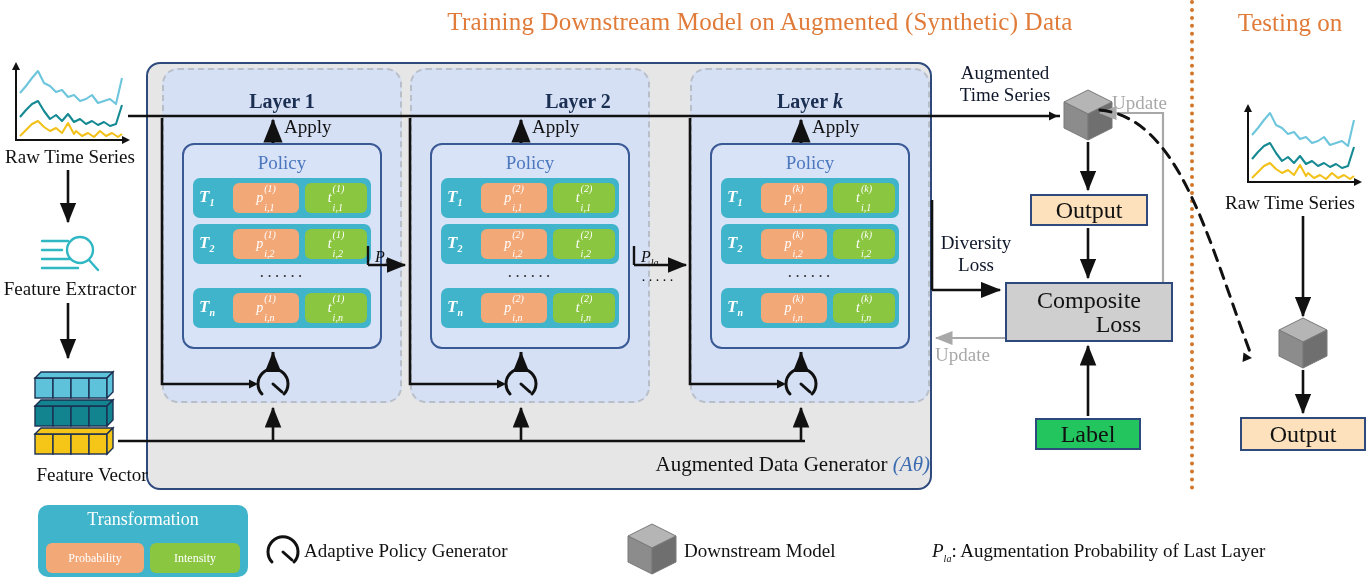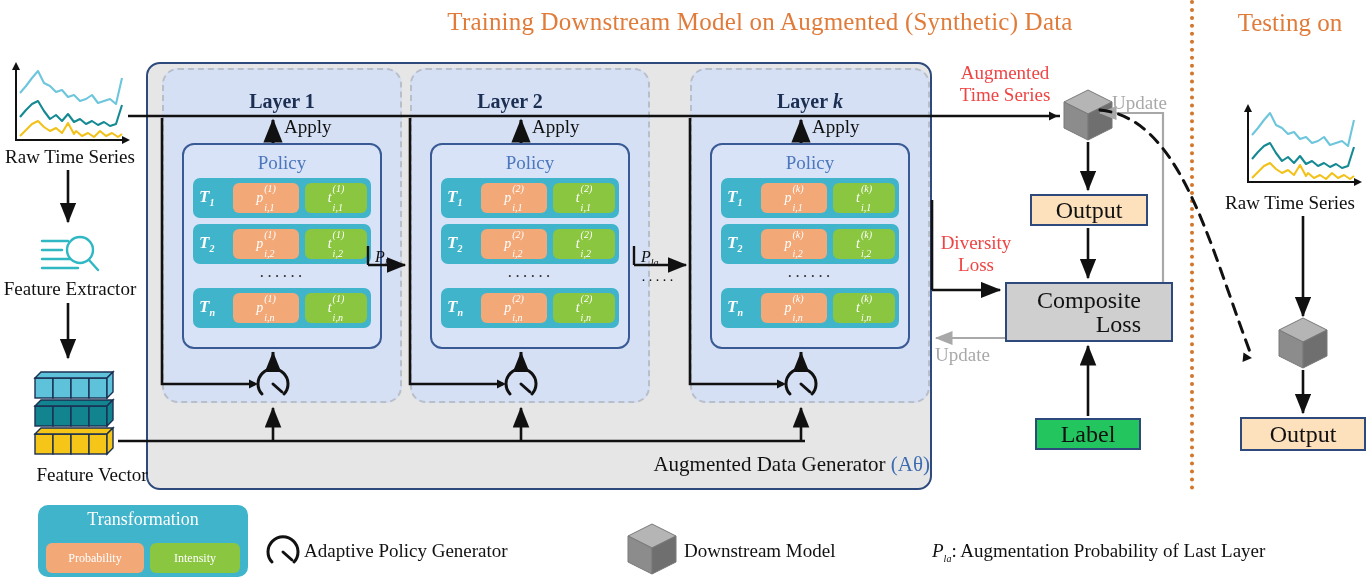--- a/index.html
+++ b/index.html
@@ -21,36 +21,36 @@
   
   #gen-shell{
     left:146px;top:62px;width:786px;height:428px;
     background:#e6e6e6;border:2.5px solid #2e4a7d;border-radius:14px;
     box-sizing:border-box;
   }
   #gen-caption{
     left:580px;top:452px;width:350px;text-align:right;
     font-size:21px;color:#111;
   }
-  #gen-caption .sym{color:#3d6cb0;font-family:"Liberation Serif",serif;}
+  #gen-caption .sym{color:#3d6cb0;font-style:italic;font-family:"Liberation Serif",serif;}
   
   .layer{
     top:68px;width:240px;height:335px;
     background:#d6e0f5;border:2px dashed #b9bfc9;border-radius:16px;
     box-sizing:border-box;
   }
   #layer1{left:162px;}
   #layer2{left:410px;}
   #layerk{left:690px;}
   .layer-title{
     top:90px;width:240px;text-align:center;
     font-size:20px;font-weight:bold;color:#1b2f52;
   }
   #layer1-title{left:162px;}
-  #layer2-title{left:390px;}
+  #layer2-title{left:410px;padding-left:48px;}
   #layerk-title{left:690px;}
   #layerk-title .it{font-style:italic;}
   
   .policy{
     top:143px;width:200px;height:206px;
     background:#d9e3f7;border:2px solid #3a5a96;border-radius:12px;
     box-sizing:border-box;
   }
   #policy1{left:182px;}
   #policy2{left:430px;}
@@ -91,21 +91,21 @@
   .rbox{
     border:2px solid #2e4a7d;box-sizing:border-box;
     display:flex;align-items:center;justify-content:center;
     font-size:24px;color:#111;text-align:right;line-height:24px;
   }
   #out-box{left:1030px;top:194px;width:118px;height:32px;background:#fde1bd;}
   #loss-box{left:1005px;top:282px;width:168px;height:60px;background:#cfcfcf;}
   #label-box{left:1035px;top:418px;width:106px;height:32px;background:#22c55e;}
   #test-out-box{left:1240px;top:417px;width:126px;height:34px;background:#fde1bd;}
   
-  .ann{font-size:19px;color:#ef4444;line-height:22px;}
+  .ann{font-size:19px;color:#0f172a;line-height:22px;}
   .ann.gray{color:#a8a8a8;}
   
   #legend-trans{
     left:38px;top:505px;width:210px;height:72px;background:#3fb4cb;
     border-radius:10px;box-sizing:border-box;
   }
   #legend-trans-title{
     left:38px;top:509px;width:210px;text-align:center;
     font-size:18px;color:#ffffff;
   }

